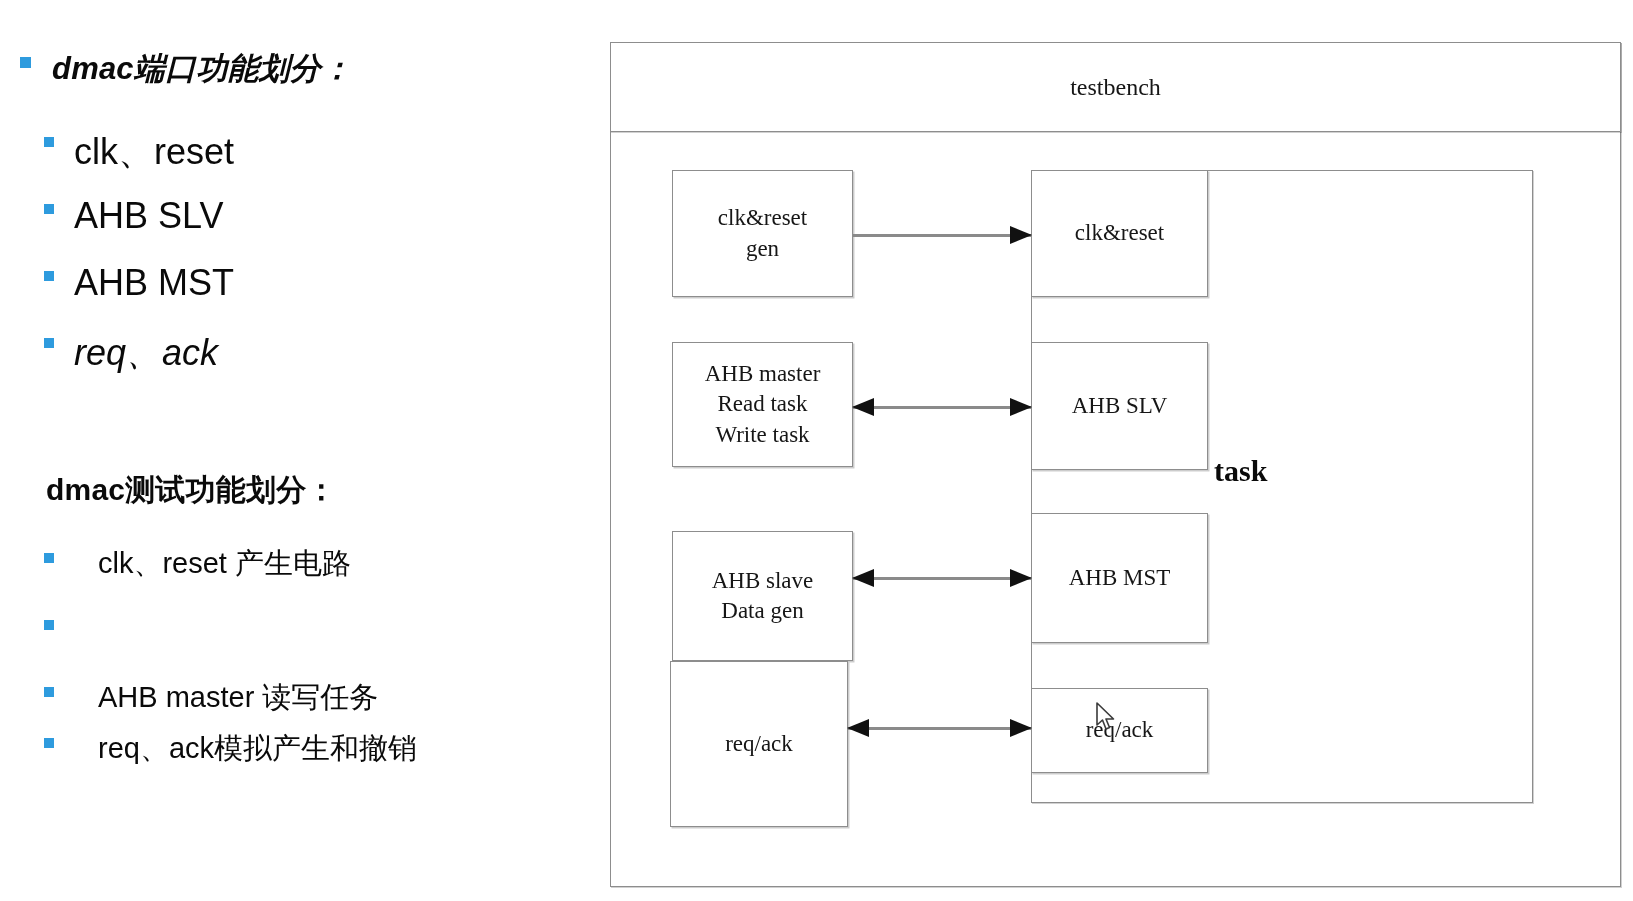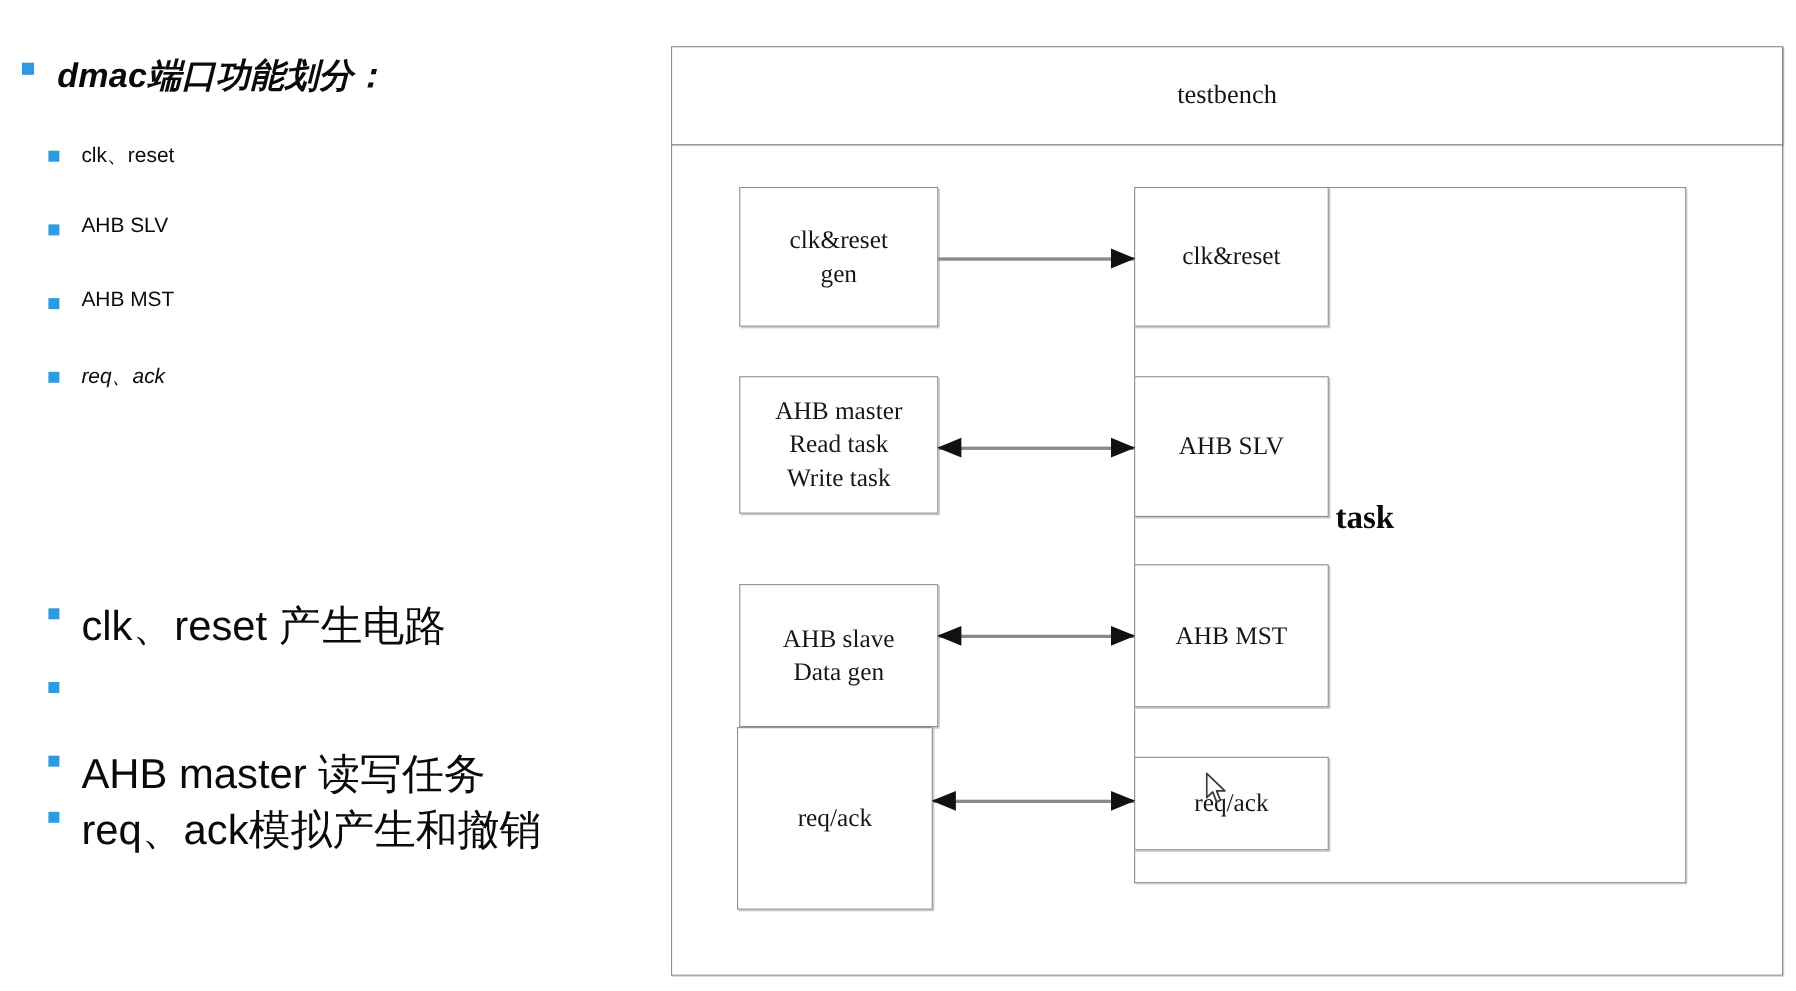--- a/index.html
+++ b/index.html
@@ -29,30 +29,30 @@
   .sq.lvl2{width:10px;height:10px;margin-right:20px;}
   .txt{white-space:nowrap;color:#0a0a0a;}
 
   .h-row{top:48px;left:20px;font-style:italic;}
   .h-row .txt{font-size:31px;font-weight:bold;letter-spacing:.2px;}
 
   .s1{top:128px;left:44px;}
   .s2{top:195px;left:44px;}
   .s3{top:262px;left:44px;}
   .s4{top:329px;left:44px;font-style:italic;}
-  .s1 .txt,.s2 .txt,.s3 .txt,.s4 .txt{font-size:19px;}
+  .s1 .txt,.s2 .txt,.s3 .txt,.s4 .txt{font-size:36px;}
 
   .h2-row{position:absolute;top:470px;left:46px;}
   .h2-row .txt{font-size:30px;font-weight:bold;letter-spacing:.2px;}
 
   .t1{top:544px;left:44px;}
   .t2{top:611px;left:44px;}
   .t3{top:678px;left:44px;text-align:center;}
   .t4{top:729px;left:44px;}
-  .t1 .txt,.t2 .txt,.t3 .txt,.t4 .txt{font-size:38px;}
+  .t1 .txt,.t2 .txt,.t3 .txt,.t4 .txt{font-size:29px;margin-left:24px;}
 
   
   .diagram{position:absolute;left:0;top:0;width:1633px;height:901px;}
 
   .frame{
     position:absolute;
     border:1.5px solid #8d8d8d;
     background:#ffffff;
     box-sizing:border-box;
     box-shadow:1px 1px 0 rgba(0,0,0,.18);
@@ -134,20 +134,23 @@
     </div>
     <div class="bullet-row s3">
       <span class="sq lvl2"></span>
       <span class="txt">AHB MST</span>
     </div>
     <div class="bullet-row s4">
       <span class="sq lvl2"></span>
       <span class="txt">req、ack</span>
     </div>
 
+    <div class="h2-row">
+      <span class="txt">dmac测试功能划分：</span>
+    </div>
 
     <div class="bullet-row t1">
       <span class="sq lvl2"></span>
       <span class="txt">clk、reset 产生电路</span>
     </div>
     <div class="bullet-row t2">
       <span class="sq lvl2"></span>
     </div>
     <div class="bullet-row t3">
       <span class="sq lvl2"></span>

